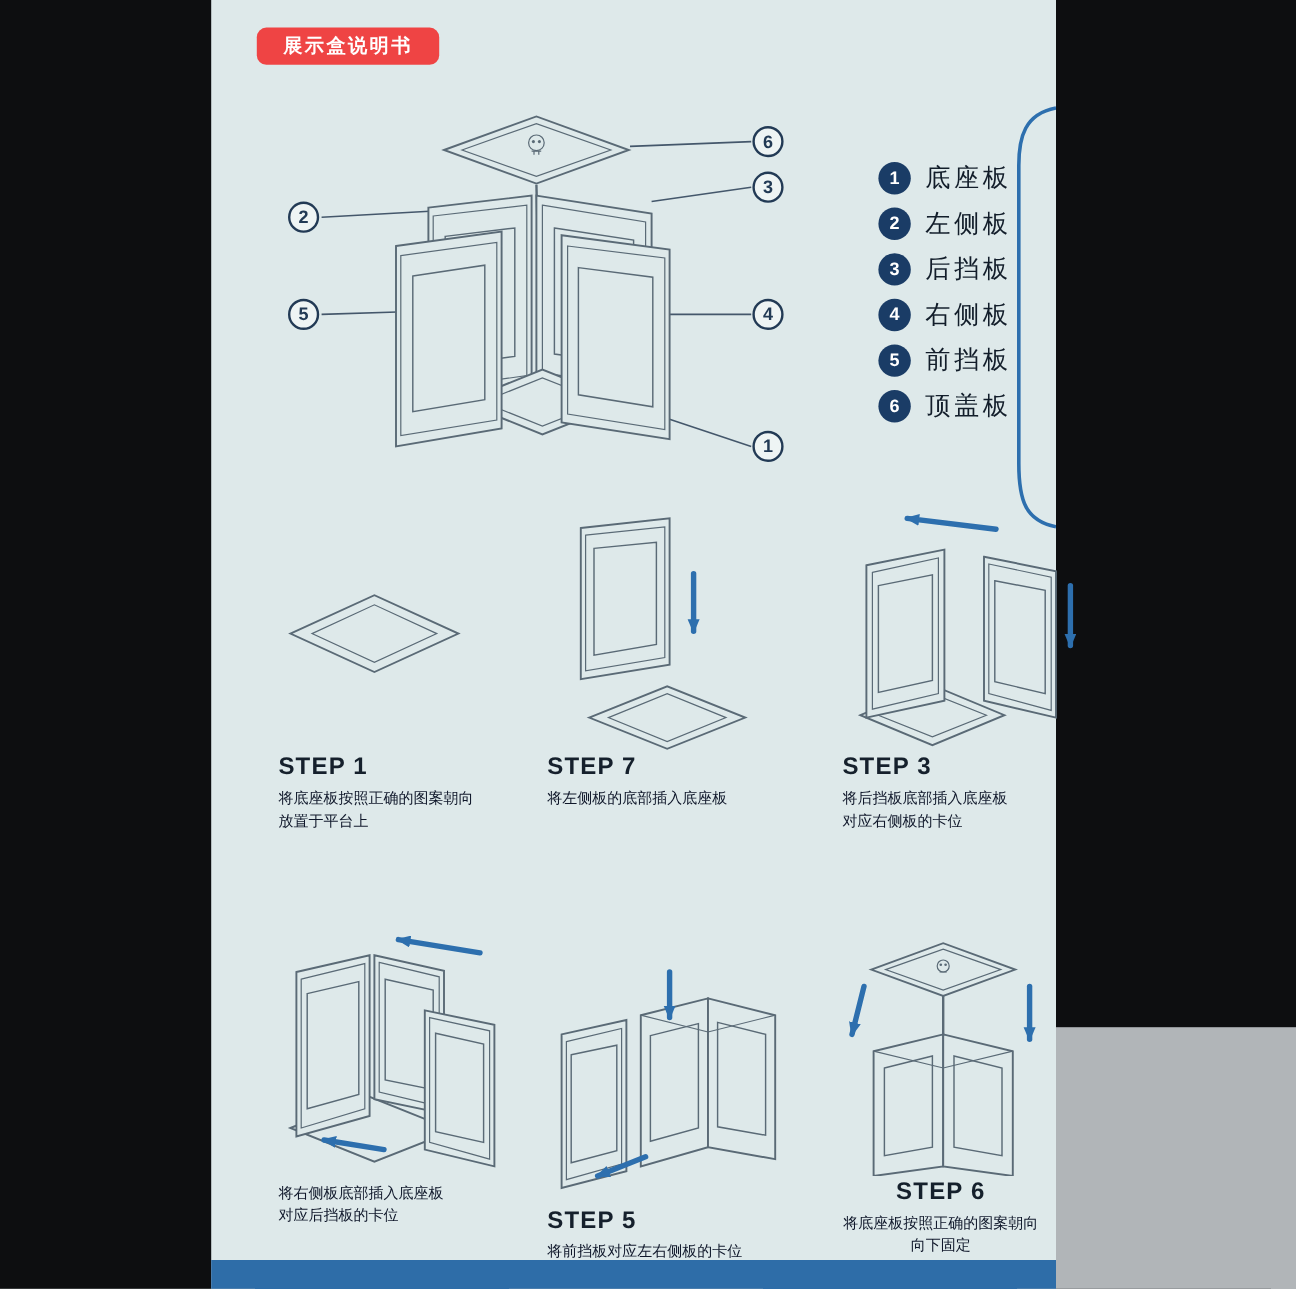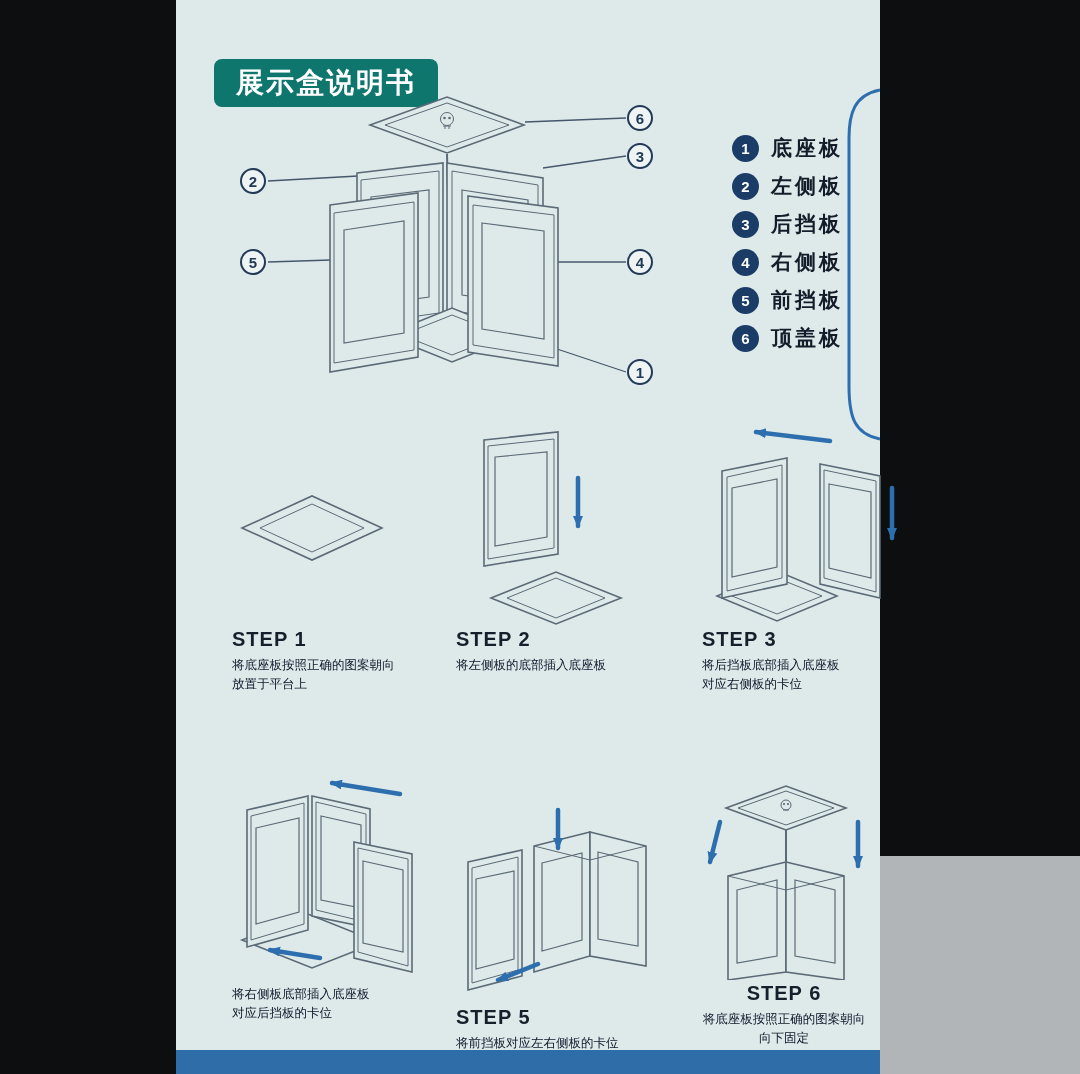--- a/index.html
+++ b/index.html
@@ -4,37 +4,37 @@
 <style>
   html,body{margin:0;padding:0;}
   body{
     position:relative;width:1080px;height:1074px;overflow:hidden;
     background:#0d0e10;
     font-family:"Liberation Sans","DejaVu Sans",sans-serif;
   }
   .page{position:absolute;left:176px;top:0;width:704px;height:1074px;background:#dee9ea;}
   .gray-corner{position:absolute;left:880px;top:856px;width:200px;height:218px;background:#b1b5b8;}
   .title-badge{
-    position:absolute;left:38px;top:23px;background:#0f766e;color:#ffffff;
-    font-size:28px;font-weight:bold;padding:5px 22px;border-radius:8px;letter-spacing:2px;margin-top:36px;
+    position:absolute;left:38px;top:23px;background:#ef4444;color:#ffffff;
+    font-size:16px;font-weight:bold;padding:5px 22px;border-radius:8px;letter-spacing:2px;
   }
   .curve-svg{position:absolute;left:664px;top:86px;}
   .exploded-svg{position:absolute;left:54px;top:80px;}
   .callout{
     position:absolute;width:26px;height:26px;border:2.5px solid #223a55;border-radius:50%;
     background:#eef4f4;color:#223a55;font-weight:bold;font-size:15px;
     display:flex;align-items:center;justify-content:center;box-sizing:border-box;
   }
   .legend{position:absolute;left:556px;top:134px;display:flex;flex-direction:column;gap:10px;}
   .legend-row{display:flex;align-items:center;gap:12px;}
   .legend-num{
     width:27px;height:27px;border-radius:50%;background:#1a3c66;color:#fff;font-weight:bold;
     font-size:15px;display:flex;align-items:center;justify-content:center;flex:0 0 auto;
   }
-  .legend-label{font-size:21px;font-weight:bold;color:#121d2a;letter-spacing:3px;}
+  .legend-label{font-size:21px;font-weight:normal;color:#121d2a;letter-spacing:3px;}
   .step{position:absolute;margin-left:20px;}
   .step-title{font-size:20px;font-weight:800;color:#15202c;margin-top:2px;letter-spacing:1px;}
   .step-desc{font-size:12.5px;color:#0f172a;margin-top:5px;line-height:1.5;white-space:pre-line;max-width:200px;}
   #step1{left:36px;top:426px;width:205px;}
   #step2{left:260px;top:426px;width:215px;}
   #step3{left:506px;top:426px;width:196px;}
   #step4{left:36px;top:780px;width:205px;}
   #step5{left:260px;top:804px;width:215px;}
   #step6{left:490px;top:780px;width:196px;text-align:center;}
   .bottom-bar{position:absolute;left:0;top:1050px;width:704px;height:24px;background:#2e6da8;}
@@ -164,21 +164,21 @@
           <polygon points="32,20 98,13 98,122 32,133" fill="none" stroke-width="1"></polygon>
           <polygon points="39,31 91,26 91,111 39,120" fill="none" stroke-width="1.2"></polygon>
         </g>
         <g>
           <polygon points="35,172 100,146 165,172 100,198"></polygon>
           <polygon points="51,172 100,152 149,172 100,192" fill="none" stroke-width="1"></polygon>
         </g>
       </g>
       <line x1="122" y1="52" x2="122" y2="100" stroke="#2d6fae" stroke-width="4.5" stroke-linecap="round" marker-end="url(#ah)"></line>
     </svg>
-    <div class="step-title">STEP 2</div>
+    <div class="step-title">STEP 7</div>
     <div class="step-desc">将左侧板的底部插入底座板</div>
   </div>
 
   <div class="step" id="step3">
     <svg width="196" height="200" viewBox="0 0 196 200">
       <g class="lineart" fill="#dee9ea" stroke-width="1.6">
         <g>
           <polygon points="15,170 75,145 135,170 75,195"></polygon>
           <polygon points="30,170 75,152 120,170 75,188" fill="none" stroke-width="1"></polygon>
         </g>

